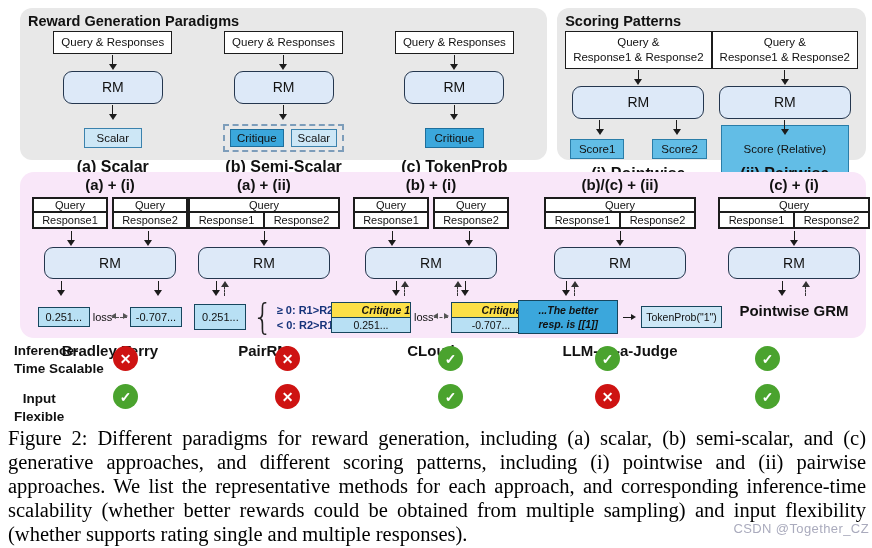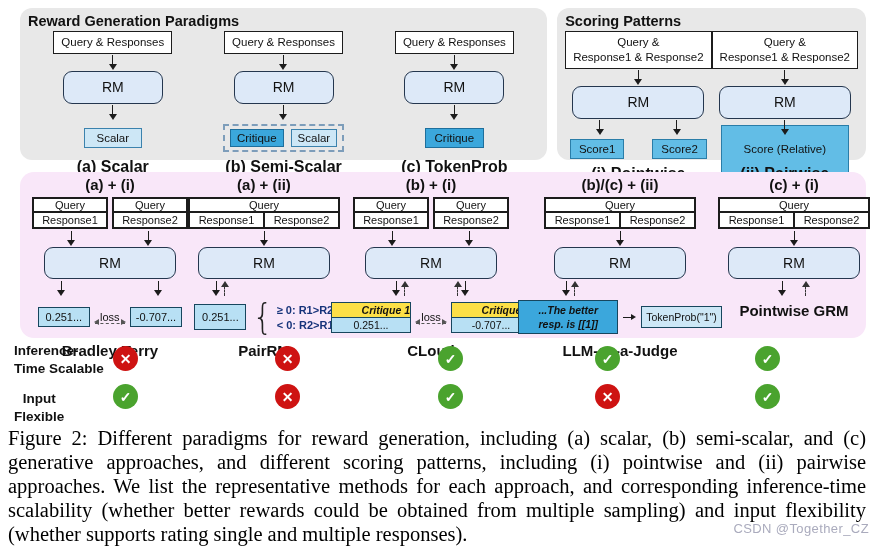--- a/index.html
+++ b/index.html
@@ -57,21 +57,21 @@
   .srow2 { text-align:center; font-size:11px; padding:1px 2px; }
   .merged { border:2px solid #1c1c1c; background:#fff; width:152px; box-sizing:border-box; }
   .mtop { border-bottom:2px solid #1c1c1c; text-align:center; font-size:11px; }
   .mbot { display:flex; }
   .mbot span { flex:1; text-align:center; font-size:11px; padding:1px 0; }
   .mbot span:first-child { border-right:2px solid #1c1c1c; }
   .azone { height:18px; display:flex; align-items:center; }
   .poutzone { height:40px; display:flex; align-items:center; justify-content:center; }
   .vbox { background:#b8e0f4; border:1.5px solid #17465e; font-size:11px; padding:3px 5px;
           min-width:52px; text-align:center; box-sizing:border-box; }
-  .loss { display:flex; flex-direction:column; align-items:center; width:34px; }
+  .loss { display:flex; flex-direction:row; align-items:center; width:34px; }
   .ltext { font-size:11px; margin-bottom:0px; }
   .lline { width:30px; border-top:1.5px dashed #555; height:0; position:relative; }
   .lline::before { content:''; position:absolute; left:-1px; top:-4.5px;
                    border-top:3.5px solid transparent; border-bottom:3.5px solid transparent;
                    border-right:5px solid #555; }
   .lline::after { content:''; position:absolute; right:-1px; top:-4.5px;
                   border-top:3.5px solid transparent; border-bottom:3.5px solid transparent;
                   border-left:5px solid #555; }
   .outrow { display:flex; align-items:center; gap:3px; }
   .brace { font-size:32px; font-weight:300; color:#222; line-height:30px; margin:0 1px 0 3px;

